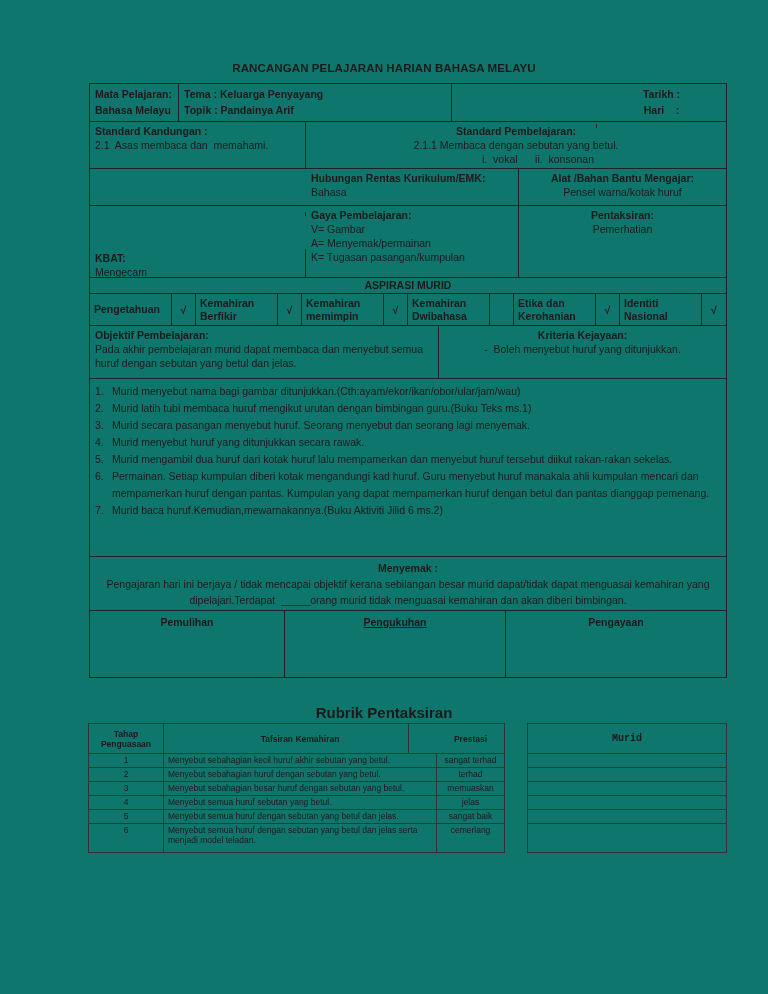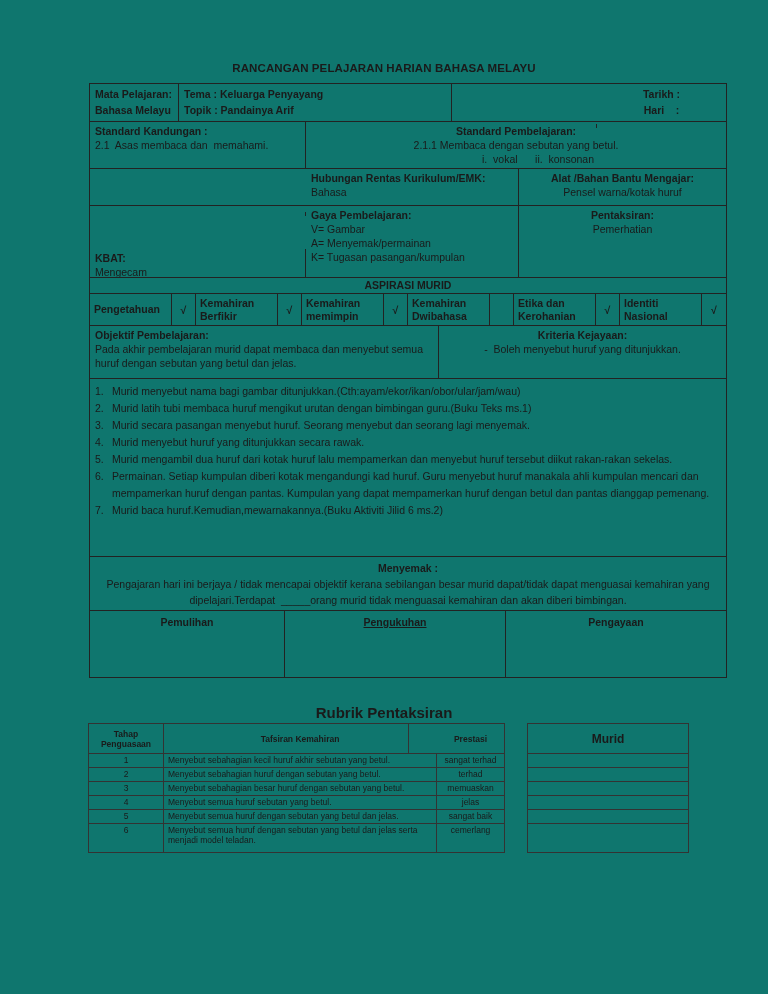--- a/index.html
+++ b/index.html
@@ -79,22 +79,22 @@
   }
   .rcell:last-child{border-right:none;}
   .rc-tahap{width:75px;justify-content:center;text-align:center;}
   .rc-tafsiran{flex:1;}
   .rc-prestasi{width:67px;justify-content:center;text-align:center;}
   .rh{height:30px;gap:28px;}
   .rh .rcell{align-items:center;justify-content:center;text-align:center;font-weight:bold;}
   .rr{height:14px;}
   .rr6{height:28px;}
   .mtable2{
-    position:absolute;left:527px;top:723px;width:162px;
-    border:1px solid #333;box-sizing:border-box;font-size:12px;line-height:10px;
+    position:absolute;left:527px;top:723px;width:200px;
+    border:1px solid #333;box-sizing:border-box;font-size:10px;line-height:10px;font-family:Liberation Mono, monospace;
   }
 </style>
 </head>
 <body>
 
 <div class="page">
 
   <div class="doc-title">RANCANGAN PELAJARAN HARIAN BAHASA MELAYU</div>
 
   <div class="mtable">

